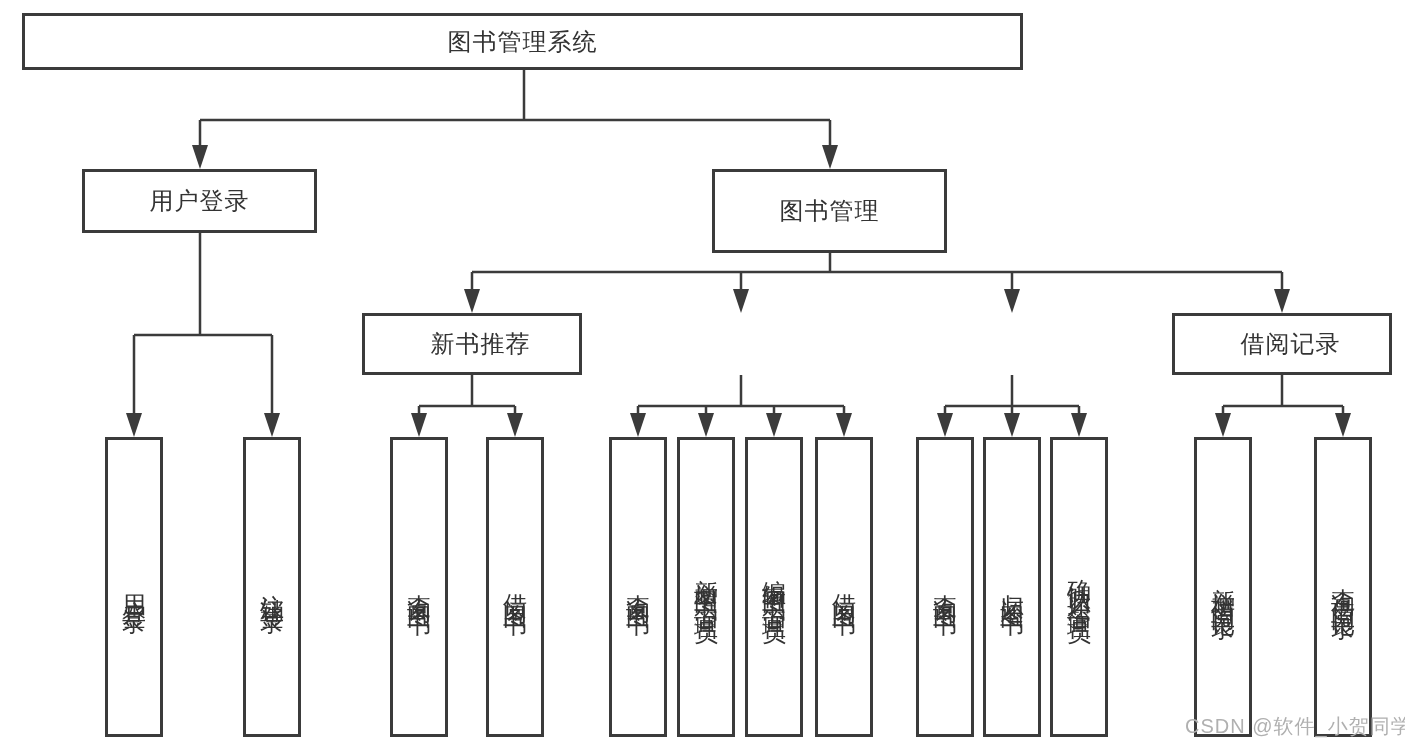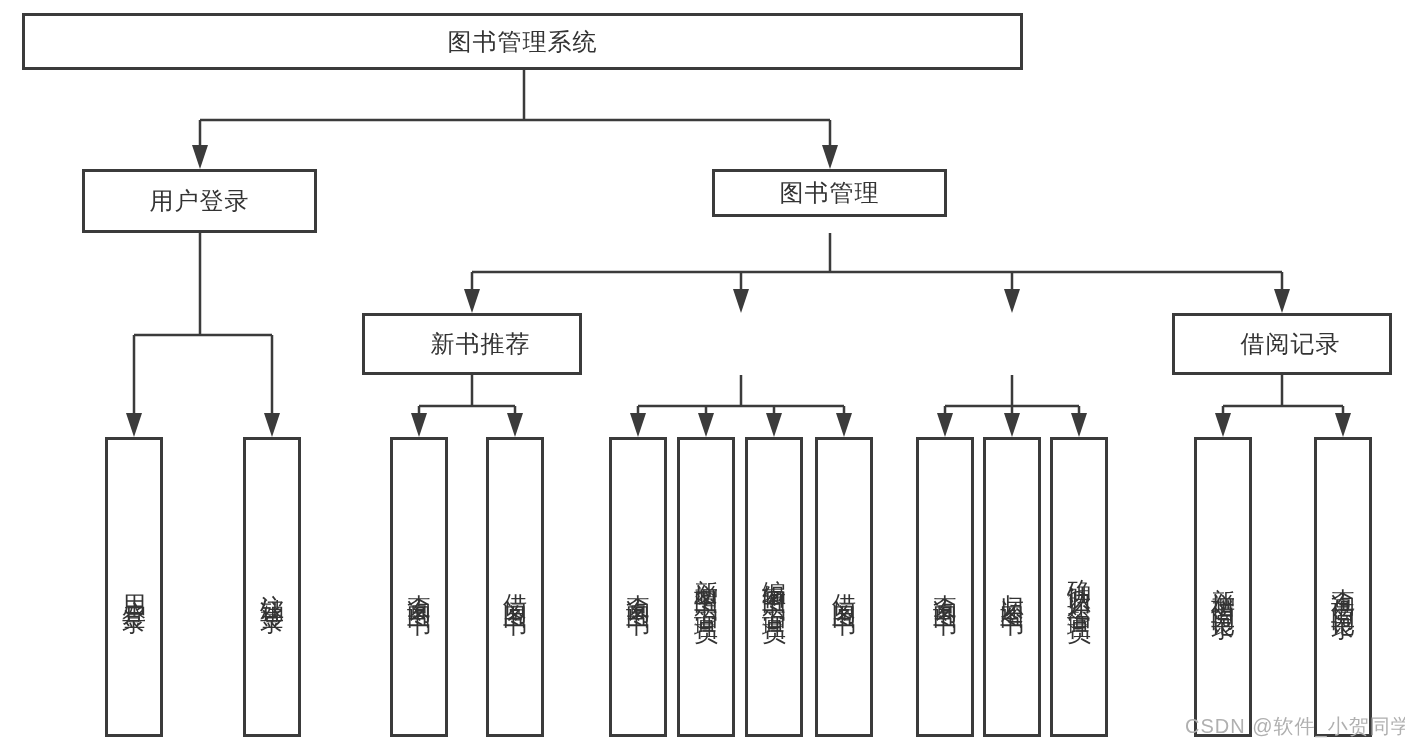--- a/index.html
+++ b/index.html
@@ -31,21 +31,21 @@
     align-items: center;
     justify-content: center;
     font-size: 24px;
     letter-spacing: 1px;
     z-index: 2;
     white-space: nowrap;
   }
   
   .root  { left: 22px;   top: 13px;  width: 1001px; height: 57px; }
   .l2a   { left: 82px;   top: 169px; width: 235px;  height: 64px; }
-  .l2b   { left: 712px;  top: 169px; width: 235px;  height: 48px; }
+  .l2b   { left: 712px;  top: 169px; width: 235px;  height: 84px; }
   .l3    { top: 313px; width: 220px; height: 62px; padding-left: 17px; }
   .l3a   { left: 362px; }
   .l3b   { left: 631px; }
   .l3c   { left: 902px; }
   .l3d   { left: 1172px; text-align: right; }
   
   .vbox  { top: 437px; width: 58px; height: 300px; }
   .vlabel {
     writing-mode: vertical-rl;
     text-orientation: mixed;

